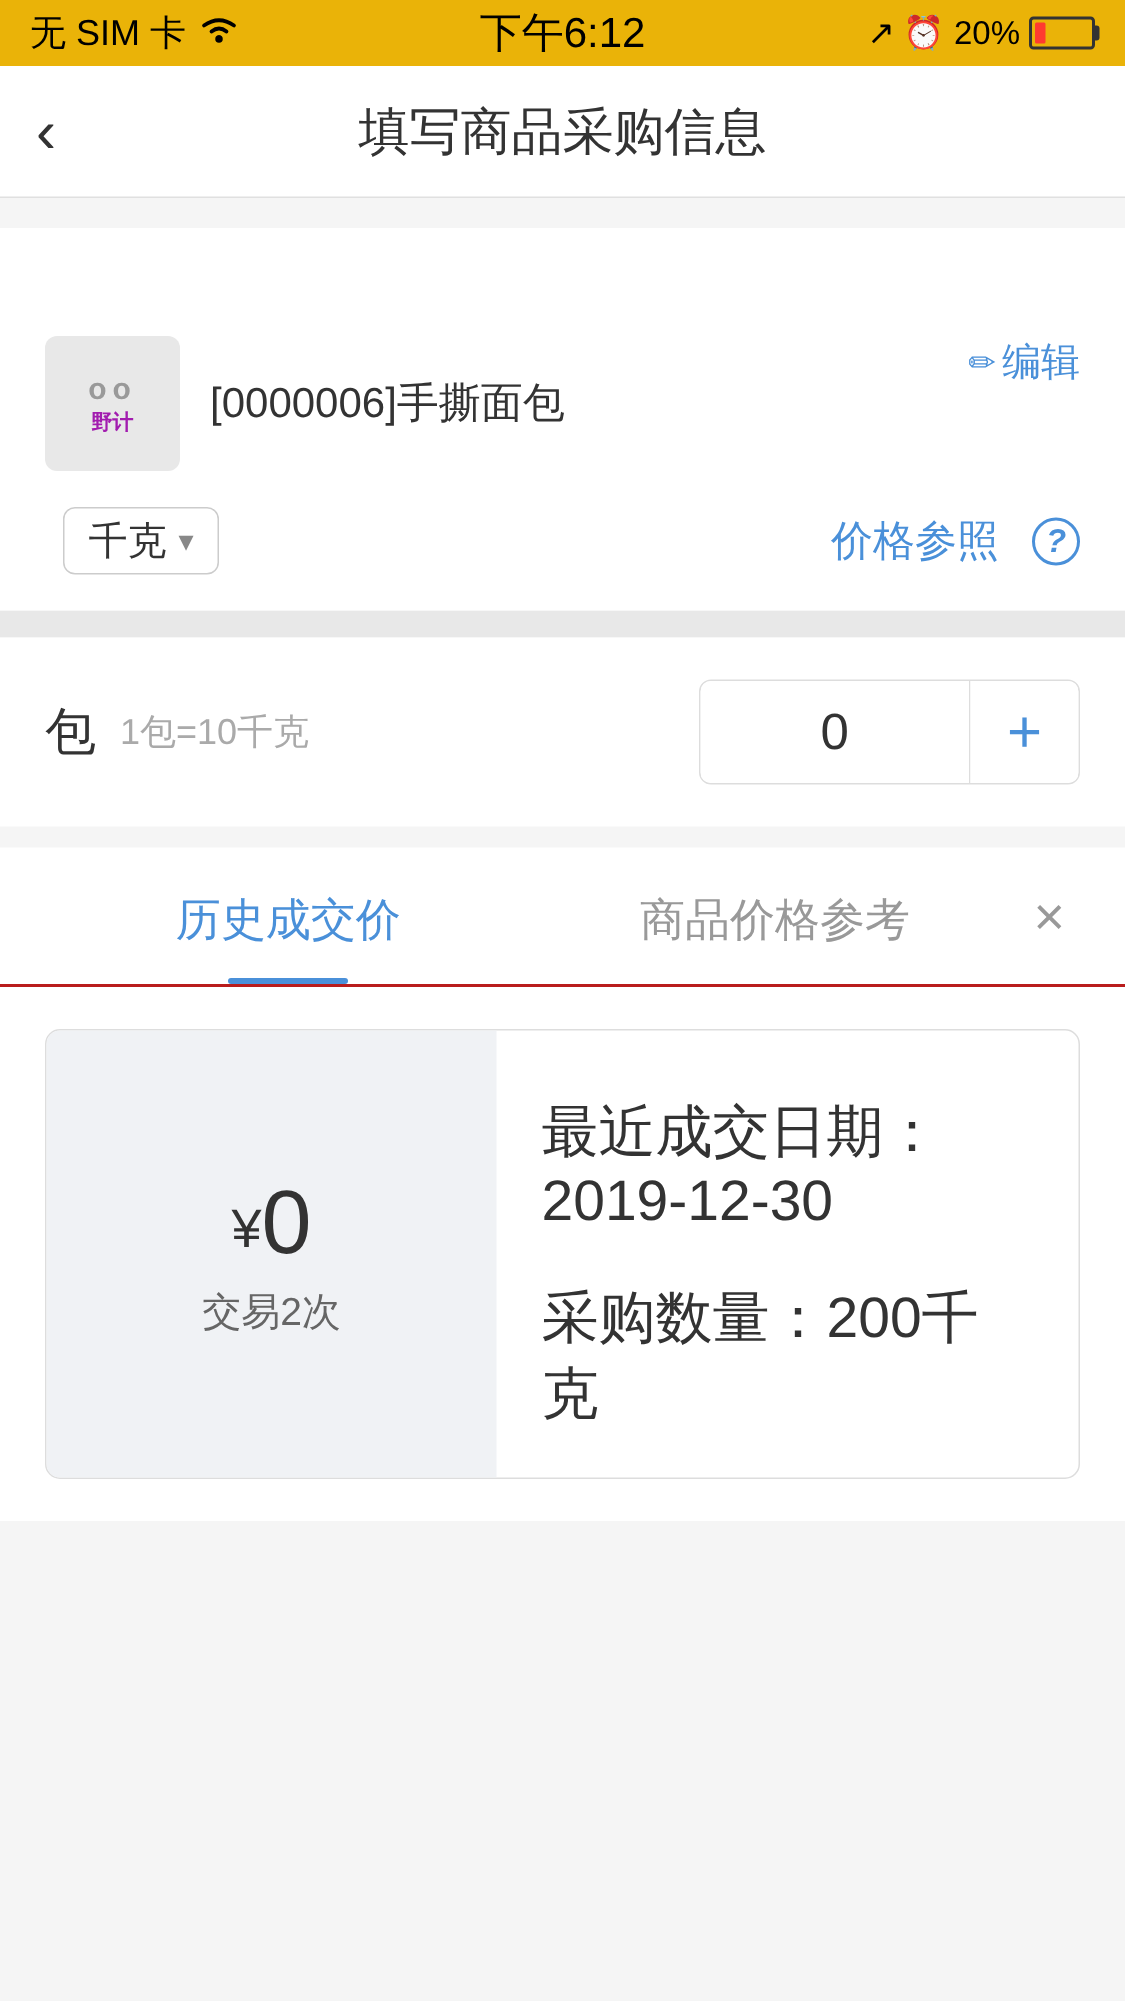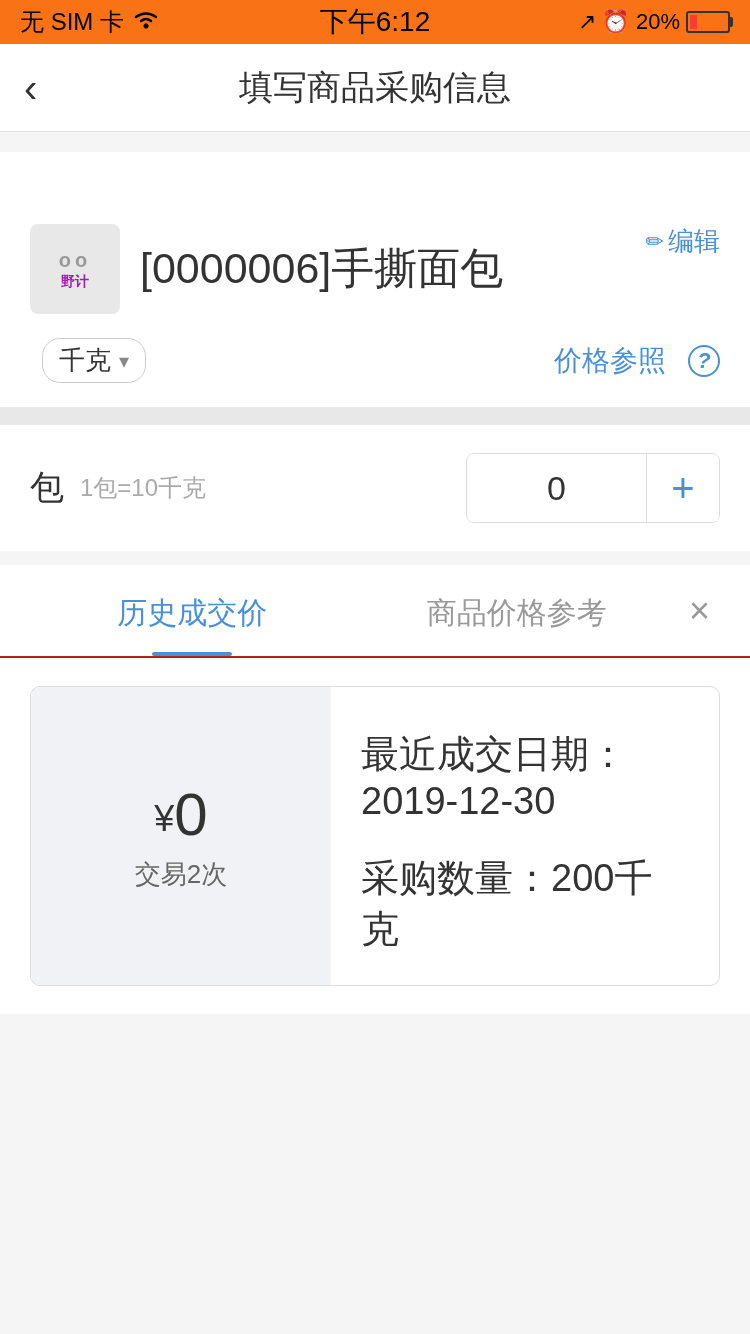--- a/index.html
+++ b/index.html
@@ -9,21 +9,21 @@
       min-height: 1334px;
       font-family: -apple-system, "PingFang SC", "Helvetica Neue", Arial, sans-serif;
       background: #f5f5f5;
       font-size: 28px;
     }
 
     
     .status-bar {
       width: 750px;
       height: 44px;
-      background: #f97316;
+      background: #eab308;
       display: flex;
       align-items: center;
       justify-content: space-between;
       padding: 0 20px;
       font-size: 24px;
       color: #000;
     }
     .status-left { display: flex; align-items: center; gap: 8px; }
     .status-center { font-size: 28px; font-weight: 500; position: absolute; left: 50%; transform: translateX(-50%); }
     .status-right { display: flex; align-items: center; gap: 6px; font-size: 22px; }
@@ -110,21 +110,21 @@
       display: flex;
       align-items: center;
       justify-content: space-between;
       margin-top: 24px;
     }
     .unit-label { font-size: 28px; color: #555; }
     .unit-select {
       display: inline-flex;
       align-items: center;
       border: 1px solid #ccc;
-      border-radius: 18px;
+      border-radius: 8px;
       padding: 4px 16px;
       font-size: 26px;
       color: #333;
       margin-left: 12px;
       gap: 8px;
       cursor: pointer;
     }
     .unit-select-arrow { font-size: 20px; color: #888; }
     .price-ref {
       color: #4a90d9;
@@ -319,21 +319,21 @@
 <div class="product-card">
   <div class="product-top">
     <div class="product-left">
       <div class="product-thumb">
         <div class="owl-icon">
           <div class="owl-eyes">oo</div>
           <div style="font-size:14px;color:#a21caf;margin-top:4px;">野计</div>
         </div>
       </div>
       <div>
-        <span style="font-size:43px;color:#333;font-weight:500;">
+        <span style="font-size:28px;color:#333;font-weight:500;">
           <span>[0000006]</span><span>手撕面包</span>
         </span>
       </div>
     </div>
     <div class="edit-btn">
       <span class="edit-icon">✏</span>
       <span>编辑</span>
     </div>
   </div>
   <div class="purchase-unit-row">

